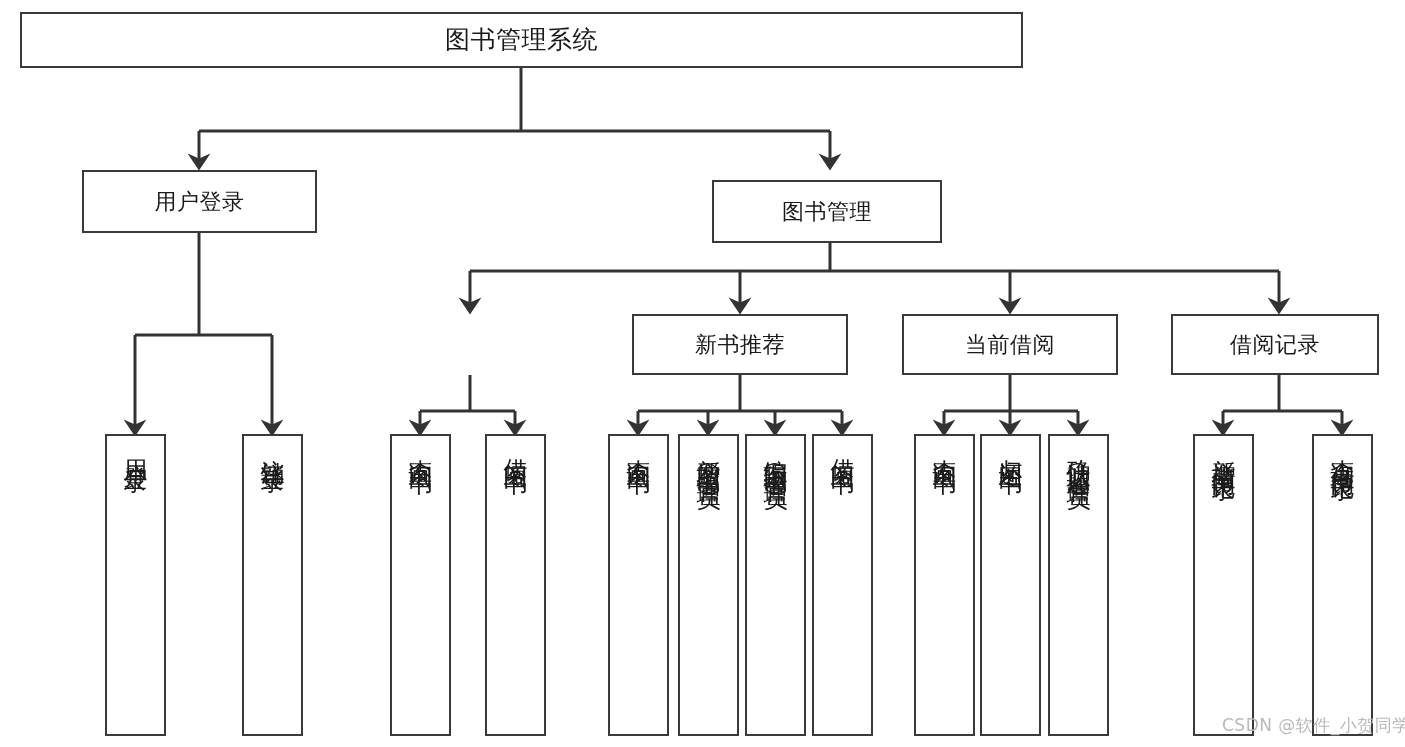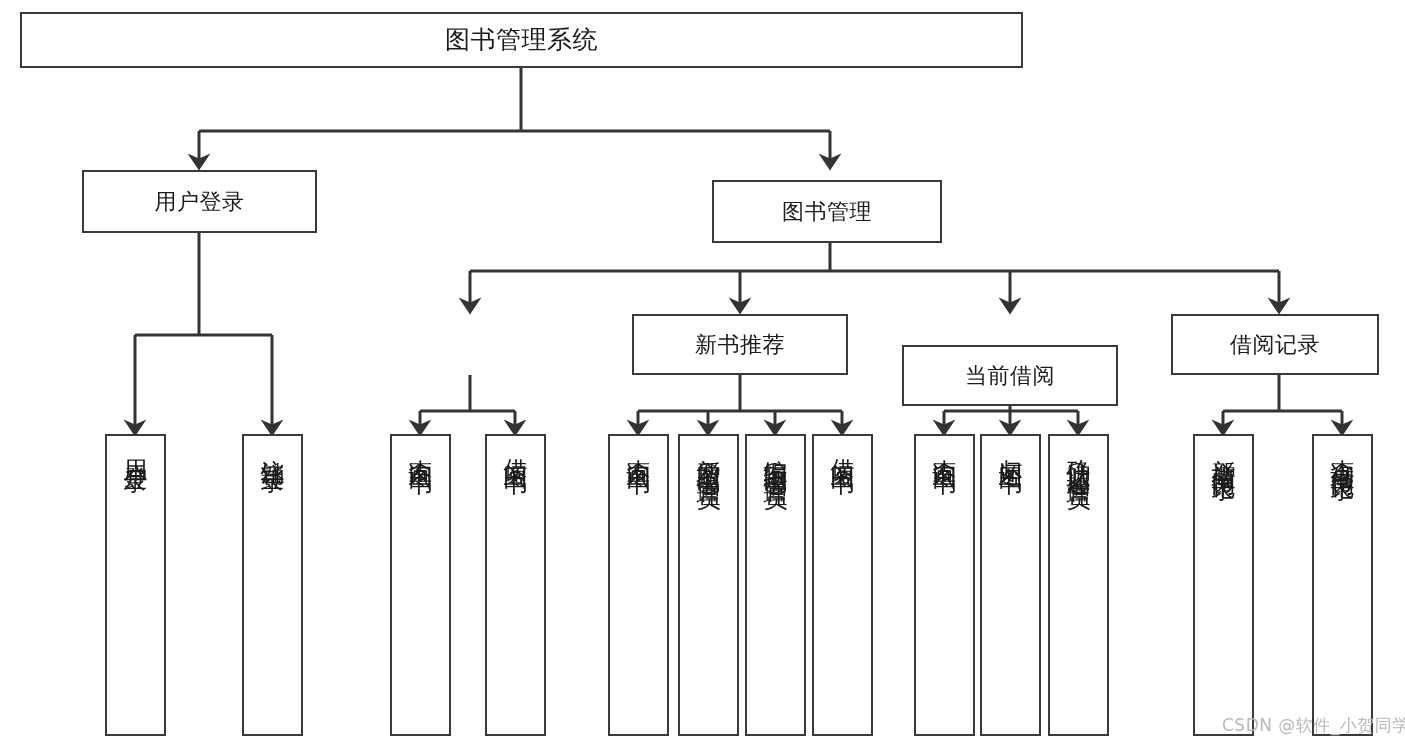--- a/index.html
+++ b/index.html
@@ -132,21 +132,21 @@
   <div class="node horiz" style="left:82px; top:170px; width:235px; height:63px;">
     <span class="lbl">用户登录</span>
   </div>
   <div class="node horiz" style="left:712px; top:180px; width:230px; height:63px;">
     <span class="lbl">图书管理</span>
   </div>
 
   <div class="node horiz" style="left:632px; top:314px; width:216px; height:61px;">
     <span class="lbl">新书推荐</span>
   </div>
-  <div class="node horiz" style="left:902px; top:314px; width:216px; height:61px;margin-top:31px;">
+  <div class="node horiz" style="left:902px; top:314px; width:216px; height:61px;">
     <span class="lbl">当前借阅</span>
   </div>
   <div class="node horiz" style="left:1171px; top:314px; width:208px; height:61px;">
     <span class="lbl">借阅记录</span>
   </div>
 
   <div class="node vert" style="left:105px; top:434px; width:61px; height:302px;">
     <span class="lbl">用户登录</span>
   </div>
   <div class="node vert" style="left:242px; top:434px; width:61px; height:302px;">

